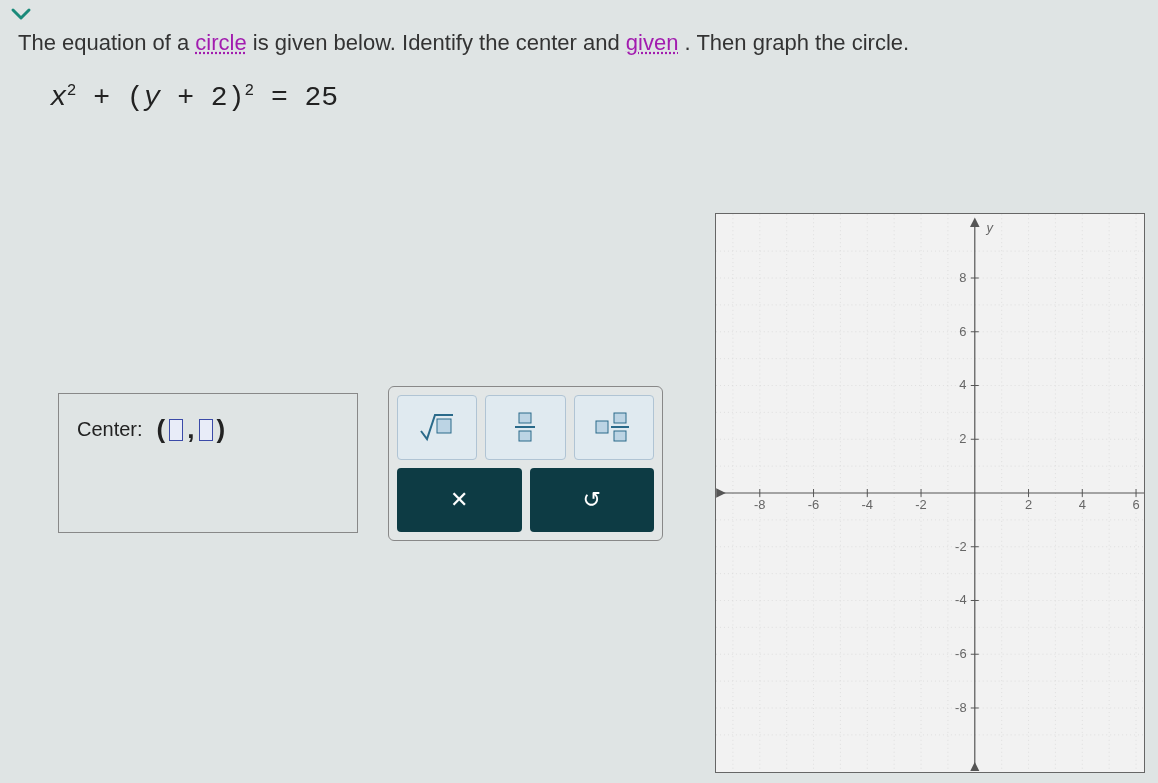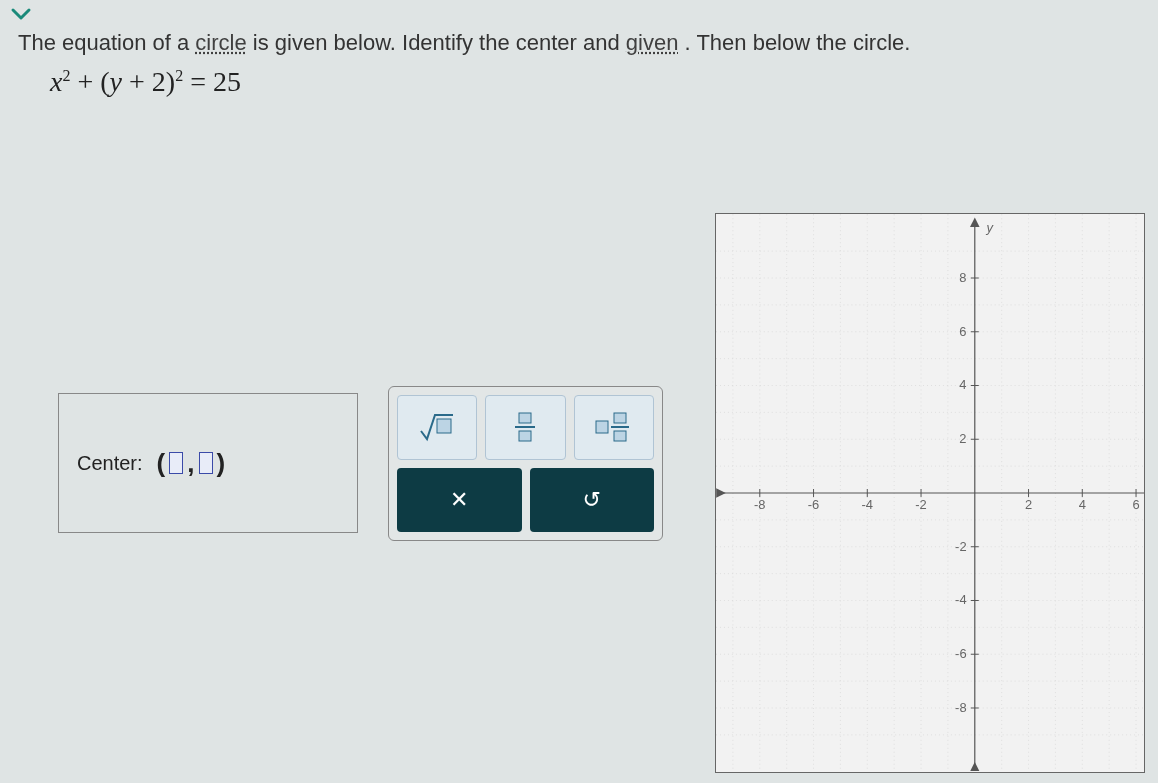--- a/index.html
+++ b/index.html
@@ -20,42 +20,42 @@
     font-size: 22px;
     font-weight: bold;
   }
   .problem {
     position: absolute;
     top: 30px;
     left: 18px;
     font-size: 22px;
     color: #333;
   }
-  .problem .underline { color: #404040; text-decoration: underline dotted; }
+  .problem .underline { color: #a21caf; text-decoration: underline dotted; }
   .equation {
     position: absolute;
-    top: 66px;
+    top: 82px;
     left: 50px;
-    font-family: Liberation Serif, serif;
+    font-family: Liberation Mono, monospace;
     font-size: 28px;
     font-style: italic;
   }
   .equation sup { font-size: 16px; vertical-align: super; font-style: normal; }
   .equation .n { font-style: normal; }
 
   .answer-box {
     position: absolute;
     top: 393px;
     left: 58px;
     width: 300px;
     height: 140px;
     border: 1px solid #888;
     padding: 20px 18px;
     display: flex;
-    flex-direction: row;
+    flex-direction: column;
     justify-content: space-between;
     background: rgba(0,0,0,0);
   }
   .ans-row { font-size: 20px; display: flex; align-items: center; gap: 4px; }
   .slot {
     display: inline-block;
     width: 14px;
     height: 22px;
     border: 1.5px solid #3a4aa8;
     background: #e8ecf8;
@@ -111,21 +111,21 @@
   <svg width="22" height="16" viewBox="0 0 22 16">
       <polyline points="3,4 11,12 19,4" fill="none" stroke="#1a8a7a" stroke-width="3" stroke-linecap="round" stroke-linejoin="round"></polyline>
     </svg>
 </div>
 
 <div class="problem">
   <span>The equation of a </span>
   <span class="underline">circle</span>
   <span> is given below. Identify the center and </span>
   <span class="underline">given</span>
-  <span>. Then below the circle.</span>
+  <span>. Then graph the circle.</span>
 </div>
 
 <div class="equation">
   <span>x</span><sup class="n">2</sup><span class="n"> + (</span><span>y</span><span class="n"> + 2)</span><sup class="n">2</sup><span class="n"> = 25</span>
 </div>
 
 <div class="answer-box">
   <div class="ans-row">
     <span>Center:</span>
     <span style="width:6px"></span>

